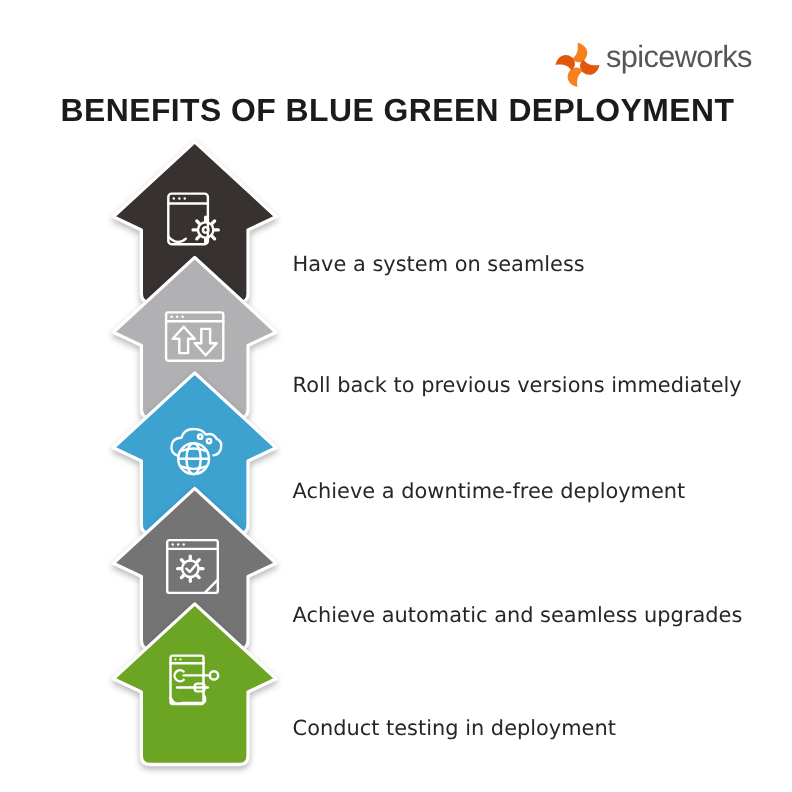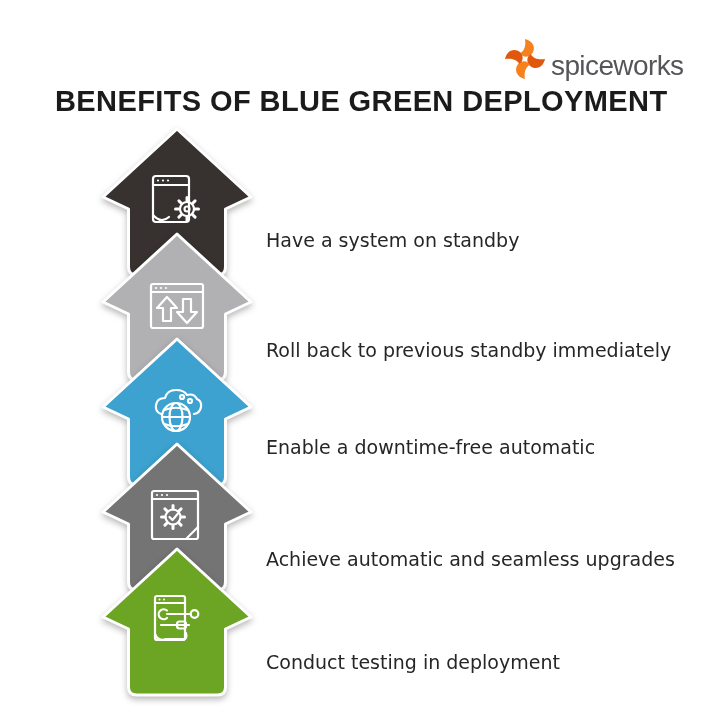--- a/index.html
+++ b/index.html
@@ -1,20 +1,20 @@
 <!DOCTYPE html>
 <html><head>
 <meta charset="utf-8">
 <style>
   html,body{margin:0;padding:0;}
   body{
     width:720px;height:720px;background:#ffffff;position:relative;overflow:hidden;
     font-family:"Liberation Sans",sans-serif;
   }
-  .logo{position:absolute;left:504px;top:36px;display:flex;align-items:flex-end;gap:5px;}
+  .logo{position:absolute;left:504px;top:36px;display:flex;align-items:flex-start;gap:5px;}
   .logo-text{font-family:"Liberation Sans",sans-serif;font-size:28px;font-weight:400;
     color:#55565A;letter-spacing:-0.6px;}
   .page-title{position:absolute;left:55px;top:85px;font-size:29px;font-weight:700;
     color:#1B1B1B;letter-spacing:0.4px;white-space:nowrap;text-align:right;}
   .arrow{position:absolute;left:92px;width:170px;height:158px;
     filter:drop-shadow(0 3px 3px rgba(0,0,0,0.28));}
   .a1{top:126px;z-index:1}
   .a2{top:231px;z-index:2}
   .a3{top:336px;z-index:3}
   .a4{top:441px;z-index:4}
@@ -128,17 +128,17 @@
     <circle class="dot" cx="15" cy="5.5" r="1"></circle>
     <path d="M18,16.5 a5,5 0 1 0 0,7.5"></path>
     <line x1="18" y1="20" x2="42" y2="20"></line>
     <circle cx="45.5" cy="20" r="3.8"></circle>
     <line x1="12" y1="31" x2="40" y2="31"></line>
     <rect x="28" y="27.5" width="9" height="7" rx="2.5"></rect>
     <path d="M6,40 Q9,48 17,45 H33 Q39,46 37,39"></path>
   </g>
 </svg>
 
-<div class="benefit-label l1">Have a system on standby</div>
-<div class="benefit-label l2">Roll back to previous standby immediately</div>
-<div class="benefit-label l3">Enable a downtime-free automatic</div>
+<div class="benefit-label l1">Have a system on seamless</div>
+<div class="benefit-label l2">Roll back to previous versions immediately</div>
+<div class="benefit-label l3">Achieve a downtime-free deployment</div>
 <div class="benefit-label l4">Achieve automatic and seamless upgrades</div>
 <div class="benefit-label l5">Conduct testing in deployment</div>
 
 </body></html>

